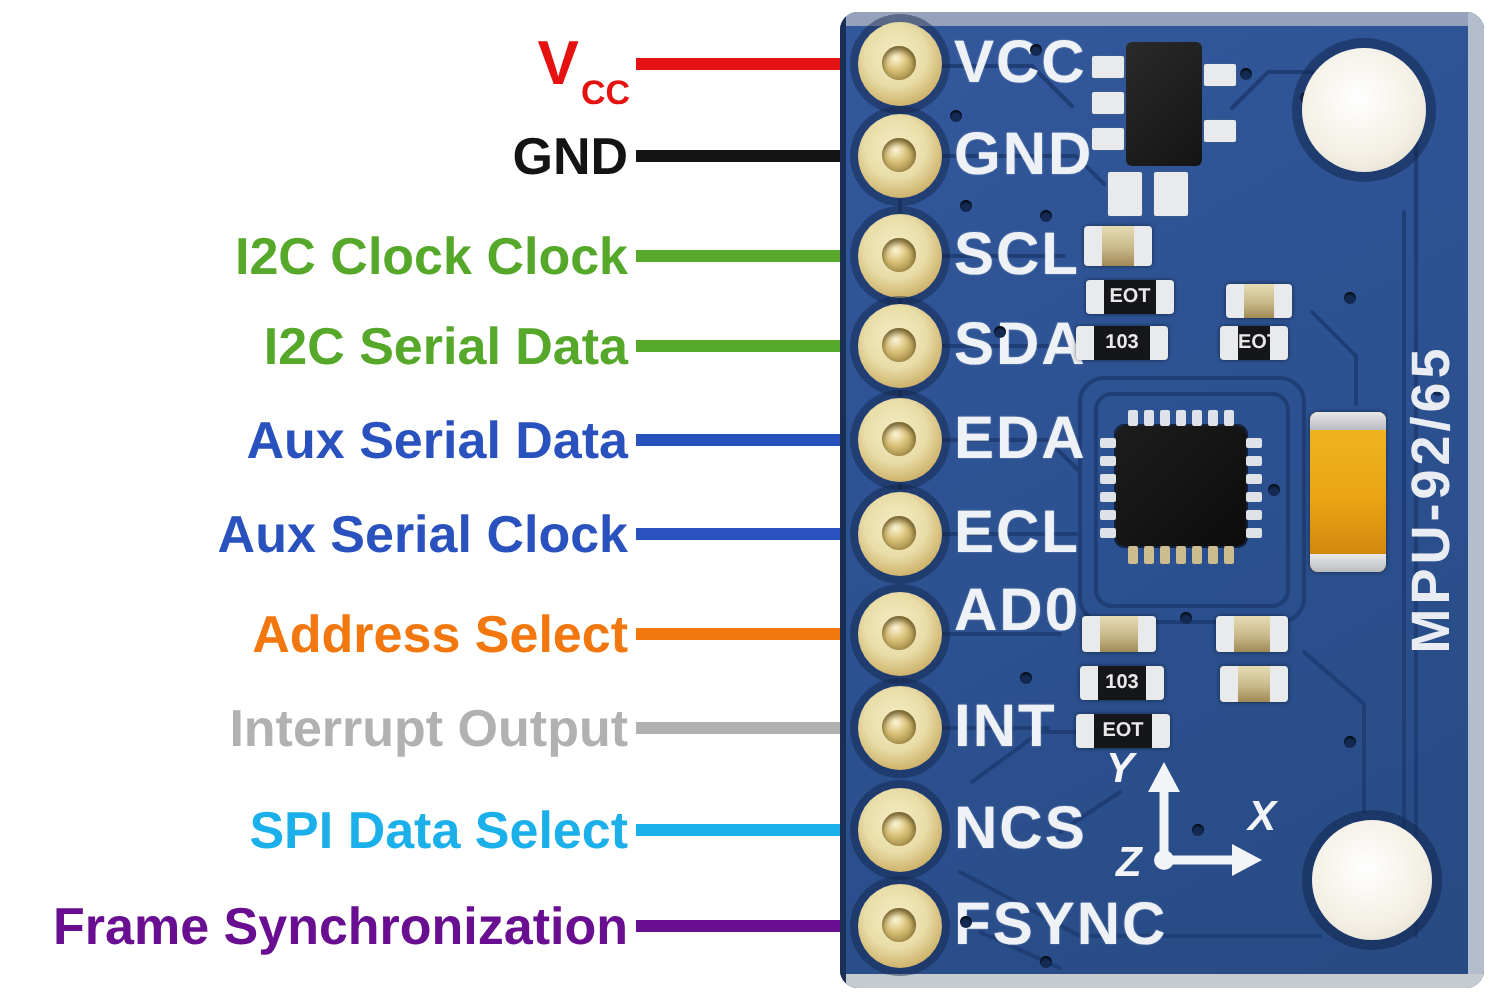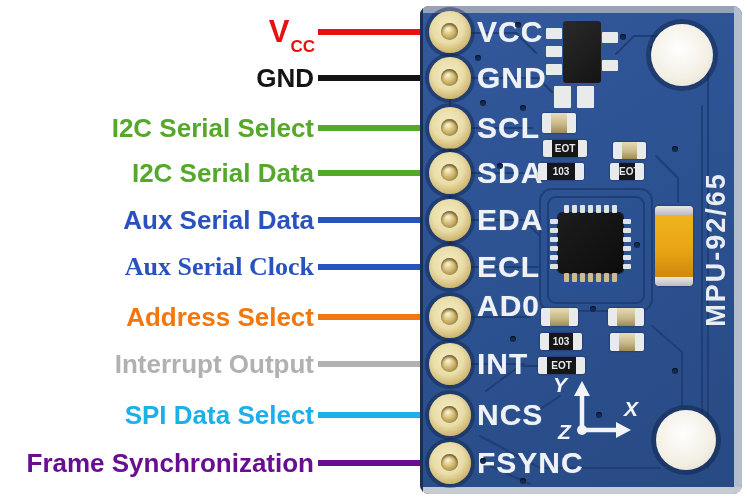--- a/index.html
+++ b/index.html
@@ -63,36 +63,36 @@
       <div class="pin-label" style="top: 14px; color: rgb(230, 18, 18);"><span style="font-size: 31px;">V</span><sub>CC</sub></div>
       <svg class="arrow-svg" viewBox="0 0 148 20" style="top: 22px;">
         <rect x="0" y="7" width="130" height="6" fill="#e61212"></rect>
         <polygon points="126,1 126,19 147,10" fill="#e61212"></polygon>
       </svg>
       <div class="pin-label" style="top: 60px; color: rgb(20, 20, 20);">GND</div>
       <svg class="arrow-svg" viewBox="0 0 148 20" style="top: 68px;">
         <rect x="0" y="7" width="130" height="6" fill="#141414"></rect>
         <polygon points="126,1 126,19 147,10" fill="#141414"></polygon>
       </svg>
-      <div class="pin-label" style="top: 110px; color: rgb(85, 168, 42);">I2C Serial Select</div>
+      <div class="pin-label" style="top: 110px; color: rgb(85, 168, 42);">I2C Clock Clock</div>
       <svg class="arrow-svg" viewBox="0 0 148 20" style="top: 118px;">
         <rect x="0" y="7" width="130" height="6" fill="#55a82a"></rect>
         <polygon points="126,1 126,19 147,10" fill="#55a82a"></polygon>
       </svg>
       <div class="pin-label" style="top: 155px; color: rgb(85, 168, 42);">I2C Serial Data</div>
       <svg class="arrow-svg" viewBox="0 0 148 20" style="top: 163px;">
         <rect x="0" y="7" width="130" height="6" fill="#55a82a"></rect>
         <polygon points="126,1 126,19 147,10" fill="#55a82a"></polygon>
       </svg>
       <div class="pin-label" style="top: 202px; color: rgb(42, 82, 191);">Aux Serial Data</div>
       <svg class="arrow-svg" viewBox="0 0 148 20" style="top: 210px;">
         <rect x="0" y="7" width="130" height="6" fill="#2a52bf"></rect>
         <polygon points="126,1 126,19 147,10" fill="#2a52bf"></polygon>
       </svg>
-      <div class="pin-label" style="top: 249px; color: rgb(42, 82, 191); font-family: Liberation Serif, serif;">Aux Serial Clock</div>
+      <div class="pin-label" style="top: 249px; color: rgb(42, 82, 191);">Aux Serial Clock</div>
       <svg class="arrow-svg" viewBox="0 0 148 20" style="top: 257px;">
         <rect x="0" y="7" width="130" height="6" fill="#2a52bf"></rect>
         <polygon points="126,1 126,19 147,10" fill="#2a52bf"></polygon>
       </svg>
       <div class="pin-label" style="top: 299px; color: rgb(241, 119, 14);">Address Select</div>
       <svg class="arrow-svg" viewBox="0 0 148 20" style="top: 307px;">
         <rect x="0" y="7" width="130" height="6" fill="#f1770e"></rect>
         <polygon points="126,1 126,19 147,10" fill="#f1770e"></polygon>
       </svg>
       <div class="pin-label" style="top: 346px; color: rgb(178, 176, 178);">Interrupt Output</div>

